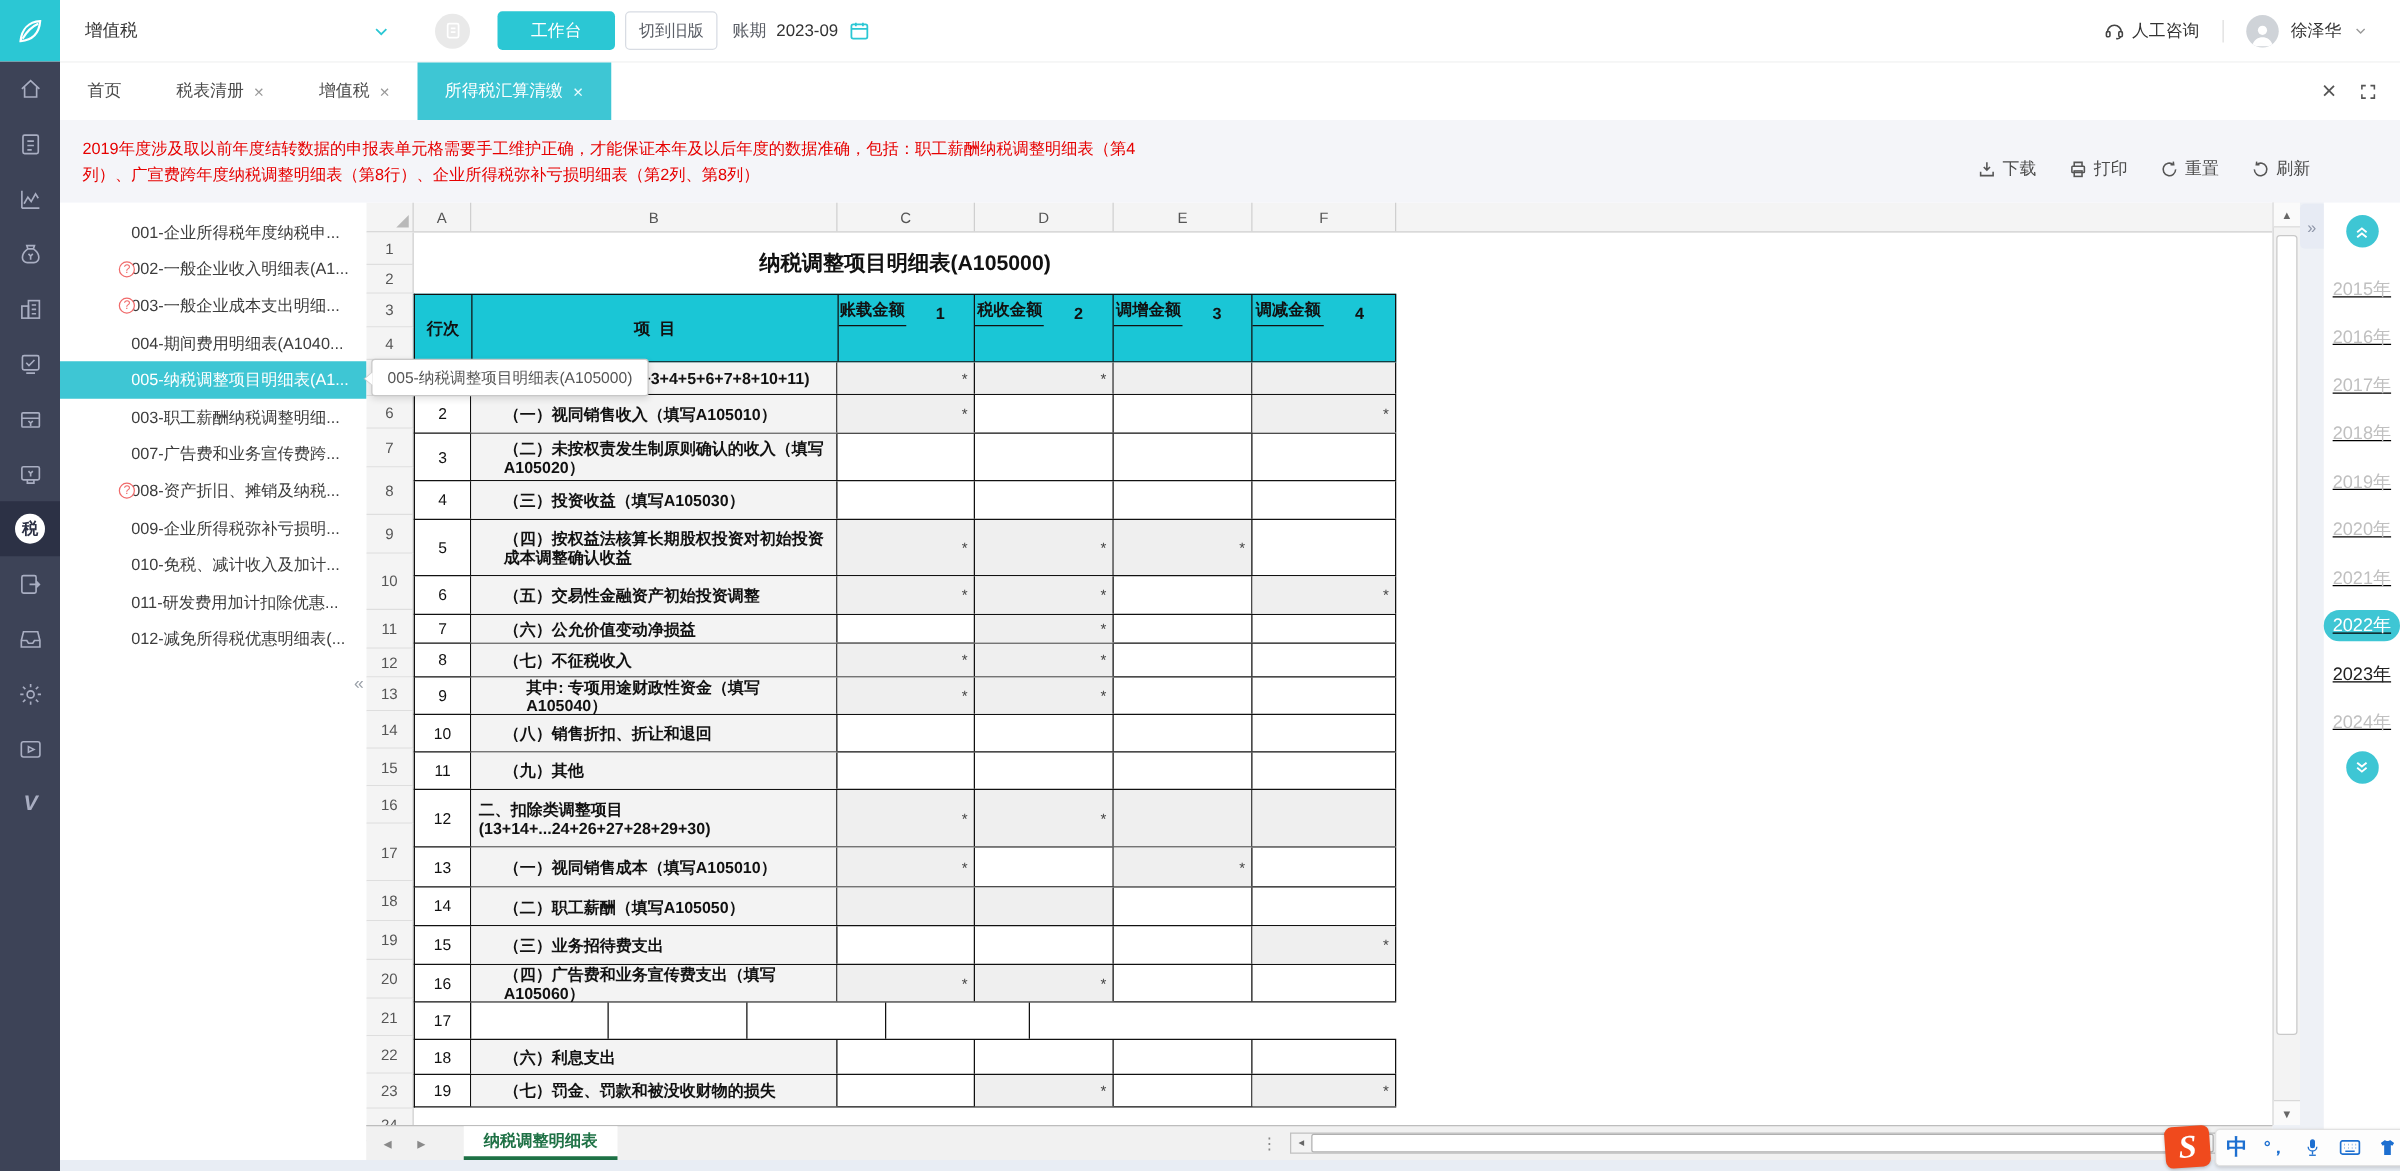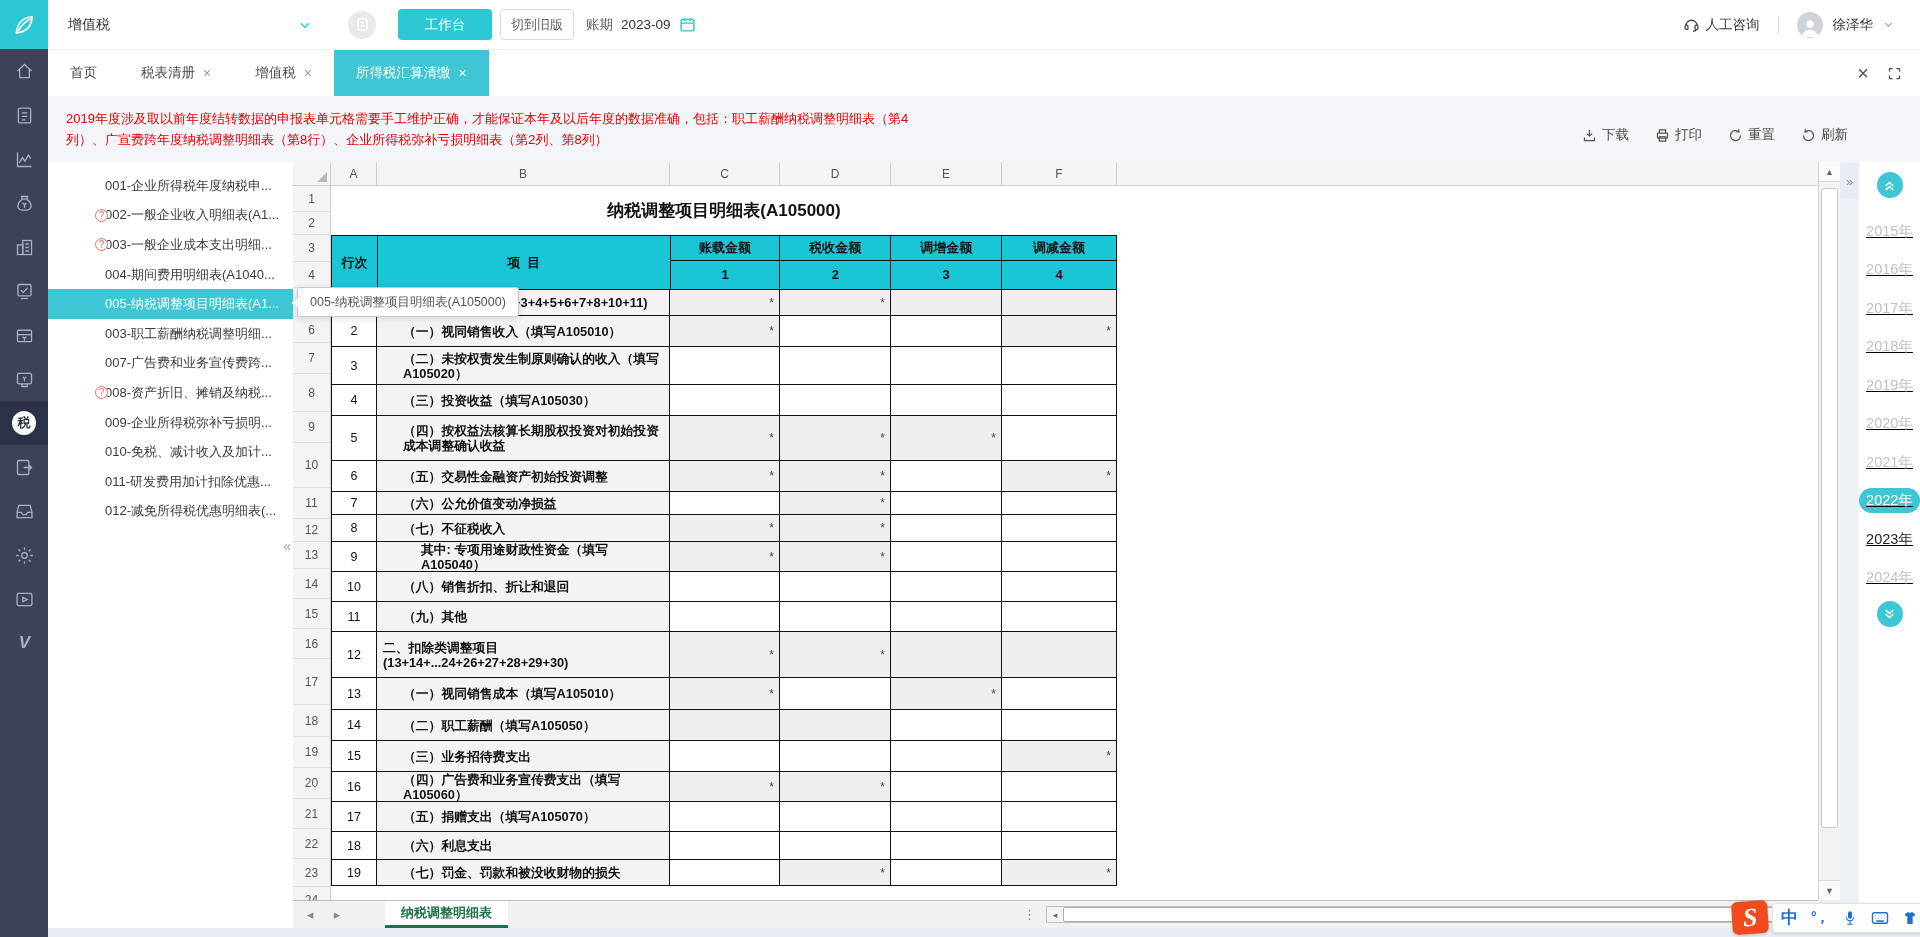--- a/index.html
+++ b/index.html
@@ -63,35 +63,35 @@
   #corner-cell::after { content:""; position:absolute; right:3px; bottom:3px; border-left:10px solid transparent; border-bottom:10px solid #b9b9b9; }
   #sheet-main { display:flex; }
   #rownums { width:38px; flex:0 0 38px; }
   .rownum { border-right:1px solid #cfcfcf; border-bottom:1px solid #dedede; background:#f4f4f4; font-size:12px; color:#555; display:flex; align-items:center; justify-content:center; cursor:pointer; }
   #gridcontent { width:786px; flex:0 0 786px; }
   #grid-title { display:flex; align-items:center; justify-content:center; font-size:17px; font-weight:bold; color:#111; }
   #unit-row { display:flex; align-items:center; justify-content:flex-end; padding-right:10px; font-size:12.5px; color:#111; }
   .hdr { background:#1ac6d6; color:#111; font-weight:bold; }
   #hdr-block { display:flex; border:1px solid #111; border-right:none; }
   .hdr-cell { border-right:1px solid #111; display:flex; align-items:center; justify-content:center; font-size:13px; }
-  .hdr-col { display:flex; flex-direction:column;text-align:right; }
+  .hdr-col { display:flex; flex-direction:row;text-align:right; }
   .hdr-col > div { display:flex; align-items:center; justify-content:center; }
   .hdr-col .lab { border-bottom:1px solid #111; }
   .grid-row { display:flex; border-left:1px solid #111; border-bottom:1px solid #111; }
   .cell { border-right:1px solid #111; font-size:12.5px; display:flex; align-items:center; }
   .cell.linecol { justify-content:center; color:#111; }
   .cell.itemcol { background:#f3f3f3; font-weight:bold; color:#111; line-height:15px; font-size:12.8px; }
   .cell.amt { justify-content:flex-end; padding-right:5px; color:#333; }
   .cell.grey { background:#efefef; }
   .star { font-size:12px; color:#444; }
 
   
   #sheetbar { position:absolute; left:293px; top:900px; width:1525px; height:28px; background:#f1f1f1; border-top:1px solid #bdbdbd; display:flex; align-items:center; z-index:10; }
   .sb-arrow { color:#8a8a8a; font-size:13px; width:34px; text-align:center; cursor:pointer; }
-  #active-sheet-tab { margin-left:38px; height:27px; background:#fff; border-bottom:3px solid #1e7145; color:#1e7145; font-weight:bold; font-size:13px; display:flex; align-items:center; padding:0 16px; cursor:pointer; }
+  #active-sheet-tab { margin-left:24px; height:27px; background:#fff; border-bottom:3px solid #1e7145; color:#1e7145; font-weight:bold; font-size:13px; display:flex; align-items:center; padding:0 16px; cursor:pointer; }
   #sb-dots { margin-left:515px; color:#888; font-size:13px; }
   #hscroll { margin-left:10px; width:758px; height:17px; border:1px solid #c0c0c0; background:#f3f3f3; display:flex; align-items:center; }
   #hscroll .btn { width:16px; font-size:9px; color:#666; text-align:center; cursor:pointer; }
   #hthumb { height:15px; width:722px; background:#fff; border:1px solid #b0b0b0; border-radius:2px; cursor:grab; }
 
   
   #vscroll { position:absolute; left:1818px; top:162px; width:22px; height:738px; background:#f3f3f3; border-left:1px solid #d4d4d4; z-index:6; }
   #vscroll .btn { height:20px; font-size:9px; color:#666; display:flex; align-items:center; justify-content:center; background:#fafafa; border-bottom:1px solid #d9d9d9; cursor:pointer; }
   #vscroll .btn.bottom { position:absolute; bottom:0; left:0; right:0; border-top:1px solid #d9d9d9; border-bottom:none; }
   #vthumb { position:absolute; left:2px; top:26px; width:17px; height:640px; background:#fff; border:1px solid #c9c9c9; border-radius:3px; cursor:grab; }
@@ -638,21 +638,20 @@
               <span class="star">*</span>
             </div>
             <div class="cell amt grey" style="width: 111px;">
               <span class="star">*</span>
             </div>
             <div class="cell amt" style="width: 111px;"></div>
             <div class="cell amt" style="width: 115px;"></div>
           </div>
           <div class="grid-row" style="height: 30px;">
             <div class="cell linecol" style="width: 45px;">17</div>
-            <div class="cell itemcol" style="width: 293px; padding-left: 26px; padding-right: 3px;">（五）捐赠支出（填写A105070）</div>
             <div class="cell amt" style="width: 110px;"></div>
             <div class="cell amt" style="width: 111px;"></div>
             <div class="cell amt" style="width: 111px;"></div>
             <div class="cell amt" style="width: 115px;"></div>
           </div>
           <div class="grid-row" style="height: 28px;">
             <div class="cell linecol" style="width: 45px;">18</div>
             <div class="cell itemcol" style="width: 293px; padding-left: 26px; padding-right: 3px;">（六）利息支出</div>
             <div class="cell amt" style="width: 110px;"></div>
             <div class="cell amt" style="width: 111px;"></div>

